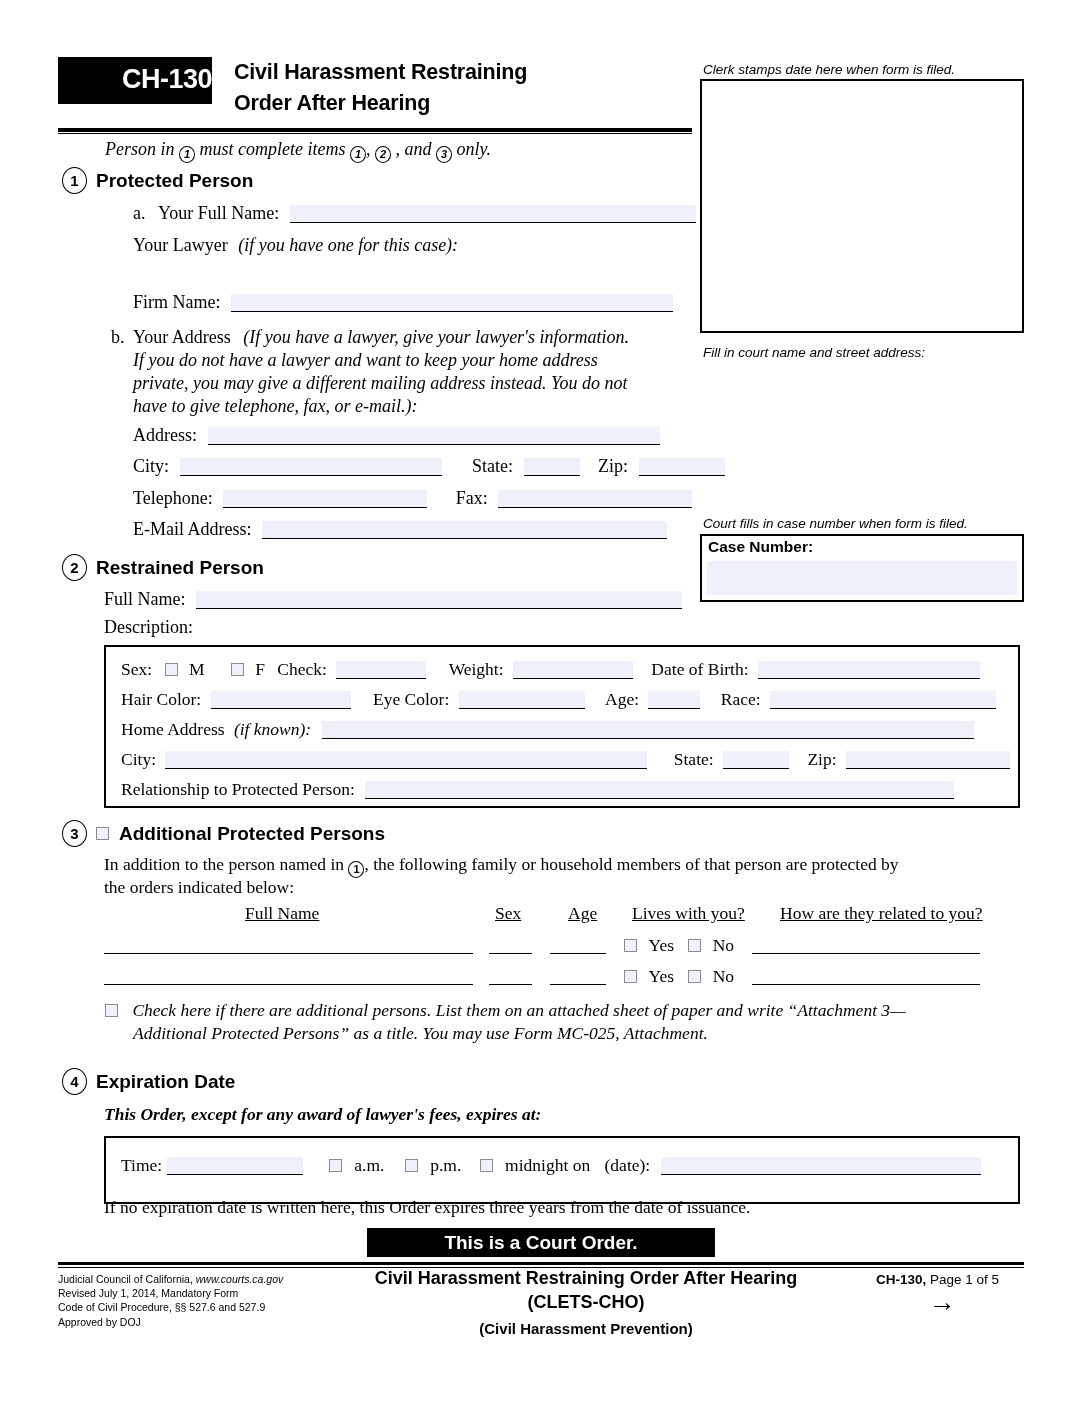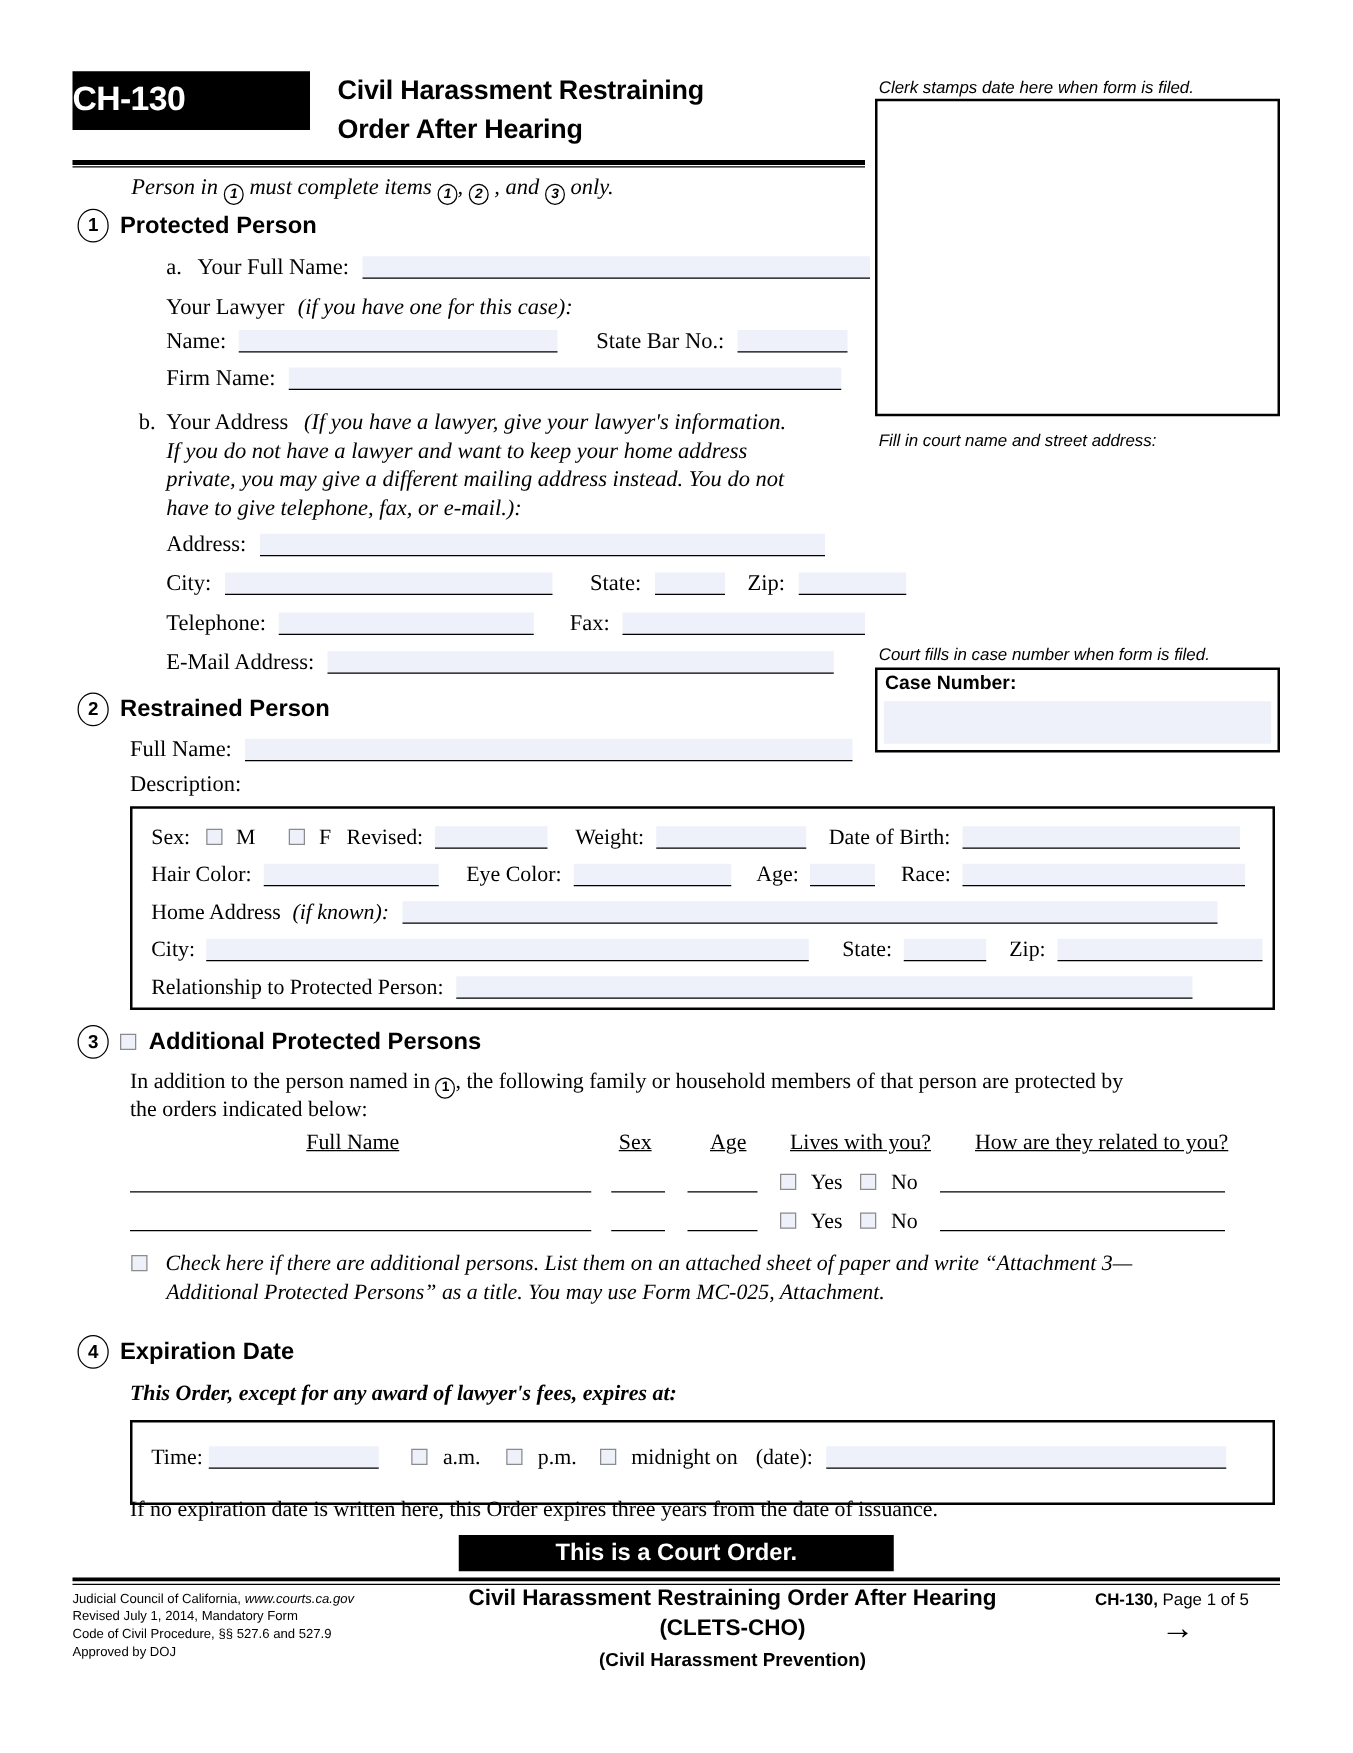--- a/index.html
+++ b/index.html
@@ -68,21 +68,21 @@
   }
 
   
   .hdr { position: absolute; left: 58px; top: 57px; width: 632px; }
   .hdr-row { display: flex; align-items: flex-start; }
   .formcode {
     background: #000; color: #fff;
     font-family: "Liberation Sans", sans-serif;
     font-weight: bold; font-size: 27px;
     padding: 7px 0 9px 0;
-    width: 190px; text-align: left;
+    width: 154px; text-align: right;
     letter-spacing: -0.5px;
   }
   .formtitle {
     font-family: "Liberation Sans", sans-serif;
     font-weight: bold; font-size: 21.5px;
     line-height: 1.42;
     margin-left: 22px;
     letter-spacing: -0.2px;
   }
   .dblrule { position: absolute; left: 58px; top: 128px; width: 634px; }
@@ -210,26 +210,20 @@
     <span>a.</span>
     <span style="margin-left:8px;">Your Full Name:</span>
     <span class="fld" style="width:406px; margin-left:6px;"></span>
   </div>
 
   <div class="ln" style="left:133px; top:235px;">
     <span>Your Lawyer</span>
     <span class="ital" style="margin-left:6px;">(if you have one for this case):</span>
   </div>
 
-  <div class="ln" style="left:133px; top:262px;">
-    <span>Name:</span>
-    <span class="fld" style="width:255px; margin-left:6px;"></span>
-    <span style="margin-left:26px;">State Bar No.:</span>
-    <span class="fld" style="width:88px; margin-left:6px;"></span>
-  </div>
 
   <div class="ln" style="left:133px; top:292px;">
     <span>Firm Name:</span>
     <span class="fld" style="width:442px; margin-left:6px;"></span>
   </div>
 
   <div class="ln" style="left:133px; top:327px;">
     <span style="position:absolute; left:-22px;">b.</span>
     <span>Your Address</span>
     <span class="ital" style="margin-left:8px;">(If you have a lawyer, give your lawyer's information.</span>
@@ -276,21 +270,21 @@
   <div class="ln" style="left:104px; top:617px;">Description:</div>
 
   <div class="descbox">
 
     <div class="ln" style="left:15px; top:12px;">
       <span>Sex:</span>
       <span class="cbx" style="margin-left:8px;"></span>
       <span style="margin-left:7px;">M</span>
       <span class="cbx" style="margin-left:22px;"></span>
       <span style="margin-left:7px;">F</span>
-      <span style="margin-left:8px;">Revised:</span>
+      <span style="margin-left:8px;">Check:</span>
       <span class="fld" style="width:90px; margin-left:5px;"></span>
       <span style="margin-left:18px;">Weight:</span>
       <span class="fld" style="width:120px; margin-left:5px;"></span>
       <span style="margin-left:14px;">Date of Birth:</span>
       <span class="fld" style="width:222px; margin-left:5px;"></span>
     </div>
 
     <div class="ln" style="left:15px; top:42px;">
       <span>Hair Color:</span>
       <span class="fld" style="width:140px; margin-left:5px;"></span>

